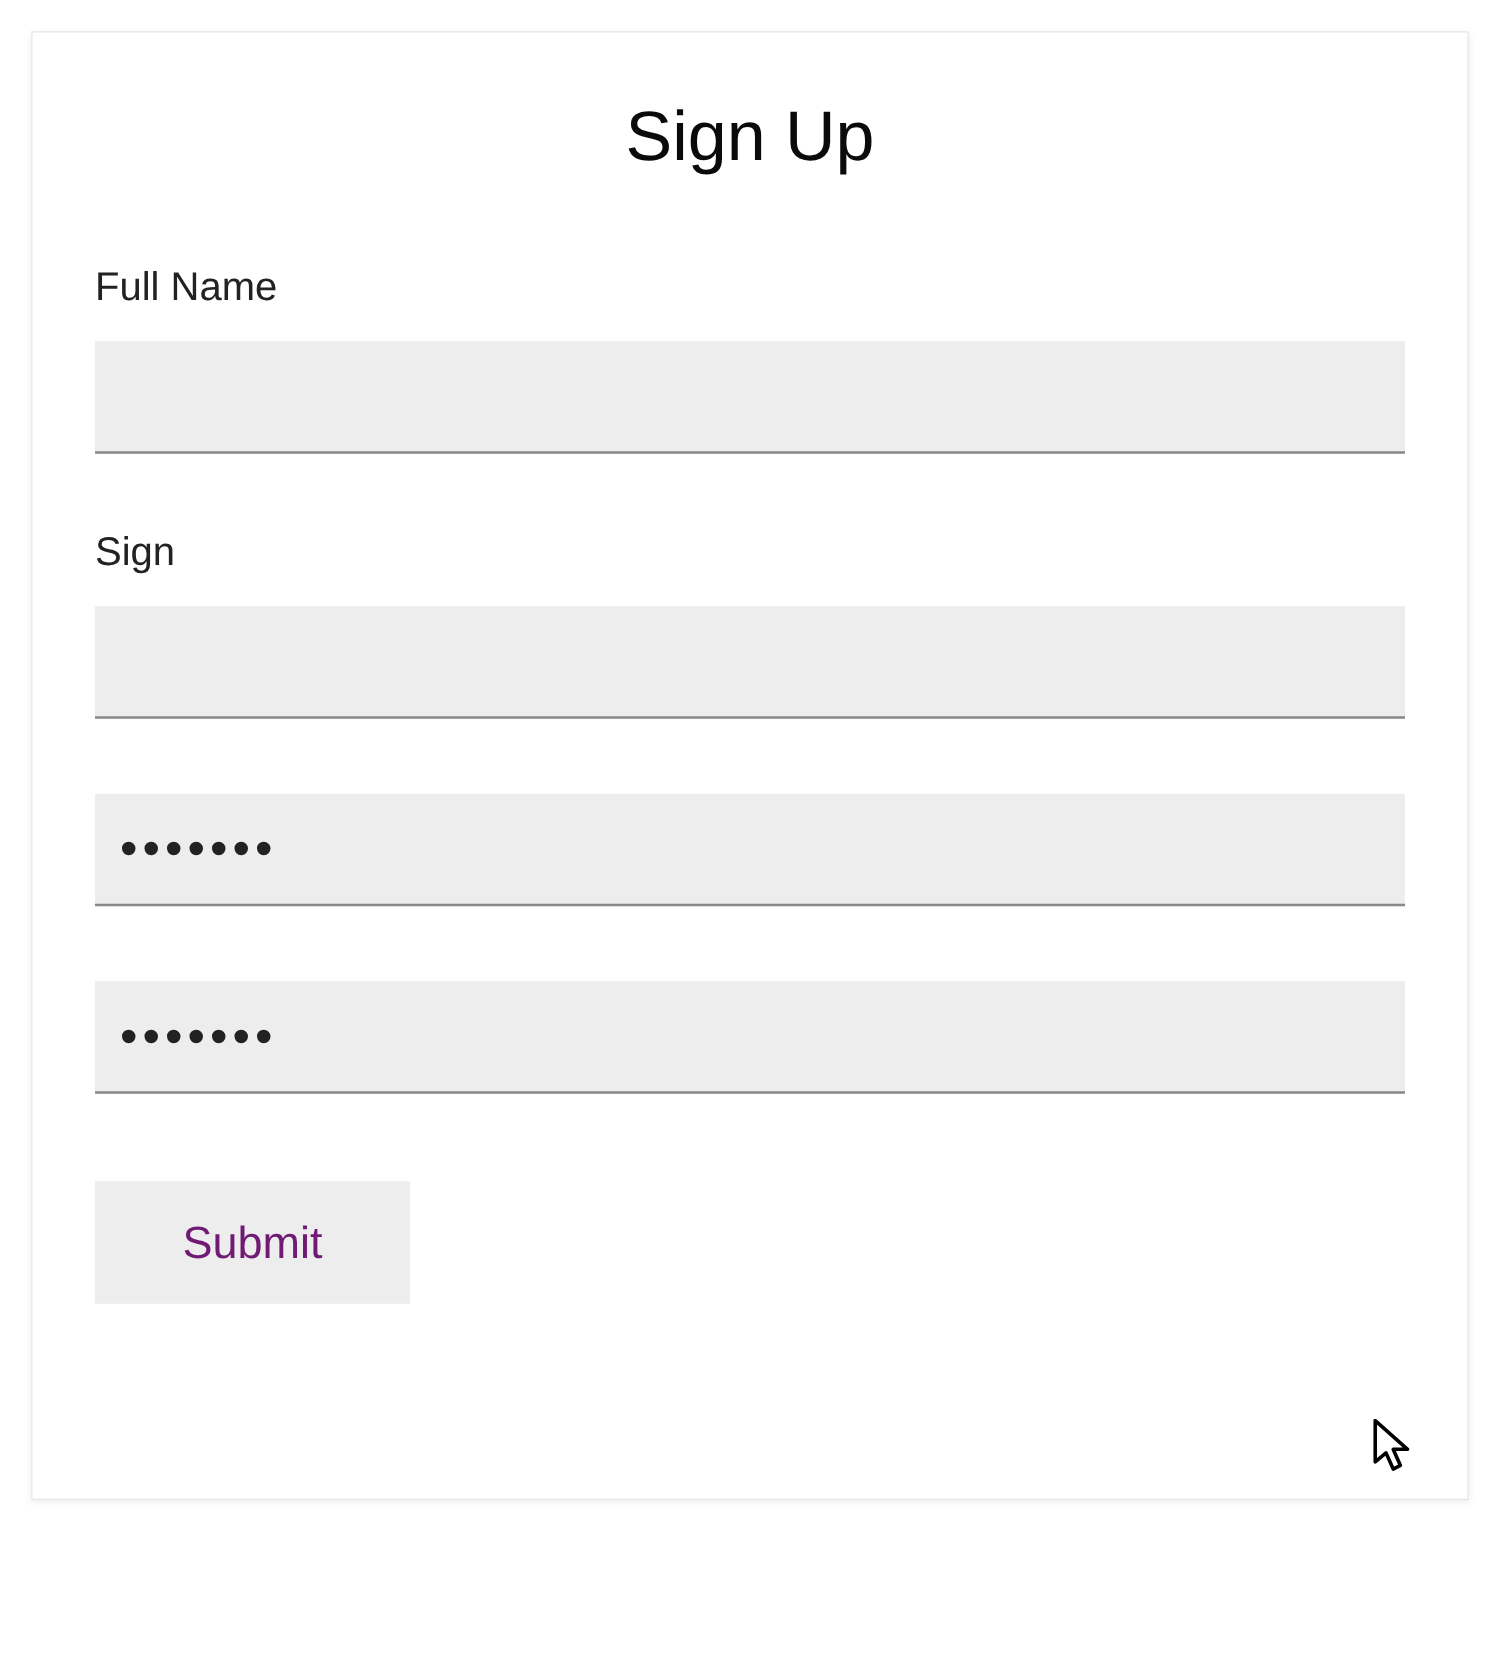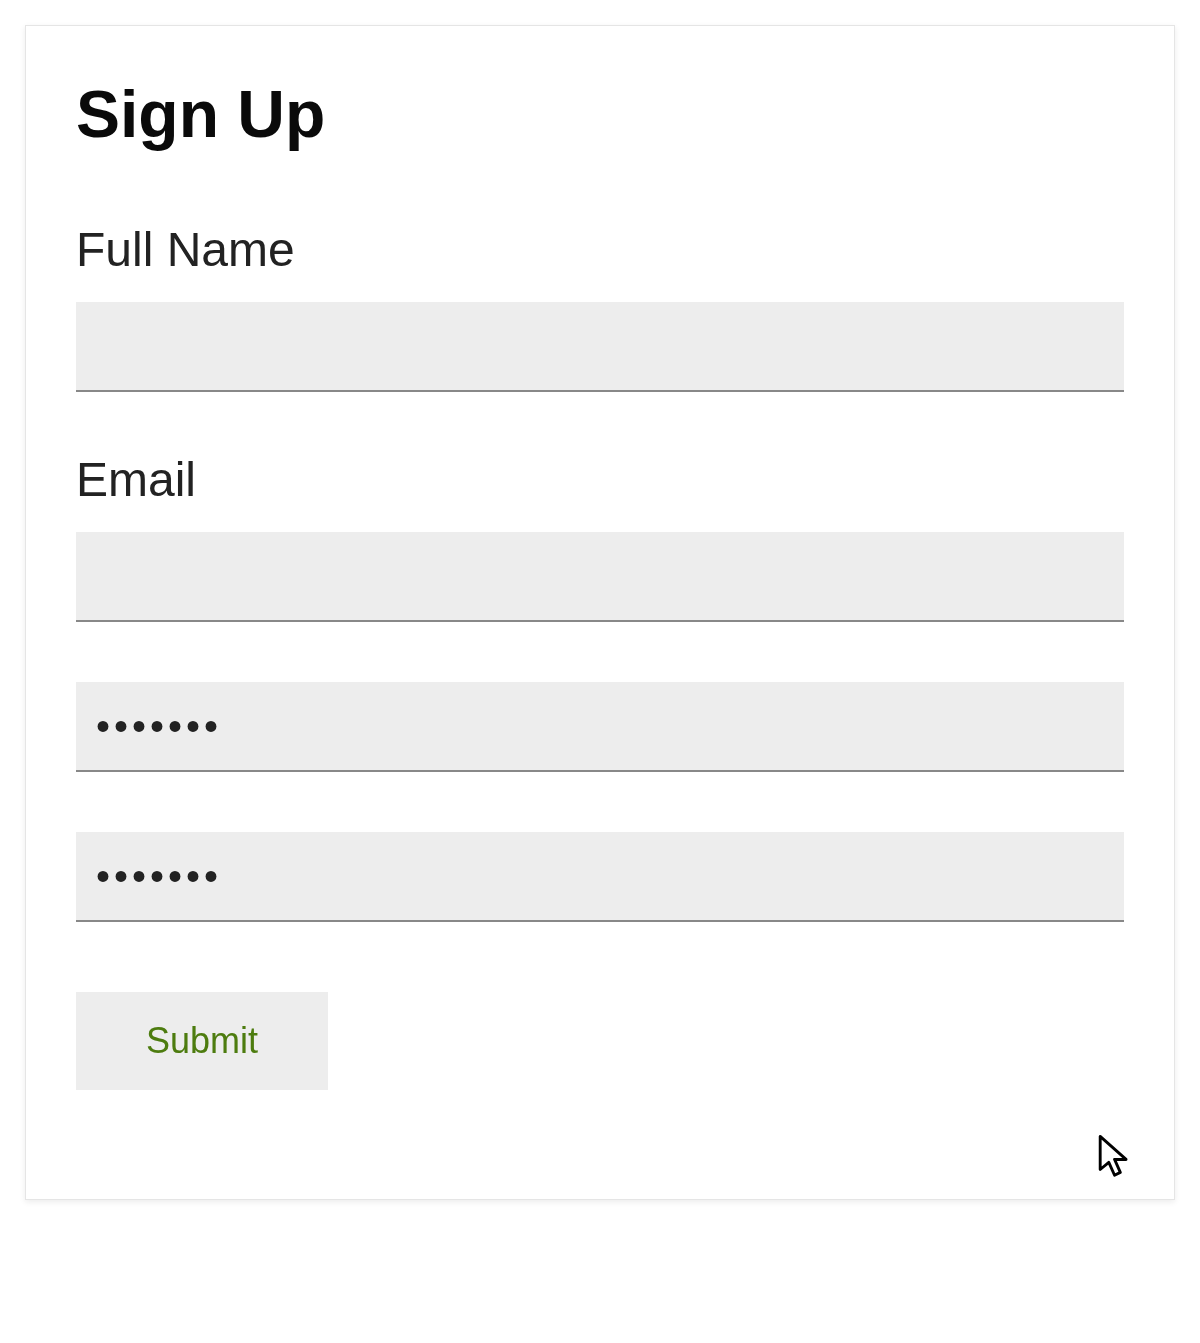--- a/index.html
+++ b/index.html
@@ -16,32 +16,32 @@
     }
     .card {
       background: #ffffff;
       border: 1px solid #e5e5e5;
       box-shadow: 0 2px 6px rgba(0,0,0,0.08);
       padding: 50px 50px 40px 50px;
       position: relative;
       height: 1175px;
     }
     .title {
-      font-size: 66px;
-      font-weight: 700;
+      font-size: 56px;
+      font-weight: 400;
       color: #0a0a0a;
-      text-align: left;
+      text-align: center;
       margin-bottom: 70px;
     }
     .form-group {
       margin-bottom: 60px;
     }
     .form-label {
       display: block;
-      font-size: 48px;
+      font-size: 32px;
       color: #222222;
       margin-bottom: 25px;
       font-weight: 400;
     }
     .form-input {
       width: 100%;
       height: 90px;
       background: #ededed;
       border: none;
       border-bottom: 2px solid #888888;
@@ -53,21 +53,21 @@
     }
     .form-input[type="password"] {
       font-size: 40px;
       letter-spacing: 4px;
     }
     .submit-btn {
       display: inline-block;
       background: #ededed;
       border: none;
       font-size: 36px;
-      color: #4d7c0f;
+      color: #701a75;
       padding: 28px 70px;
       margin-top: 10px;
       cursor: pointer;
       font-weight: 400;
     }
     .cursor {
       position: absolute;
       bottom: 18px;
       right: 40px;
       width: 36px;
@@ -80,21 +80,21 @@
 
 <div class="card">
   <h1 class="title">Sign Up</h1>
 
   <div class="form-group">
     <label class="form-label">Full Name</label>
     <input type="text" class="form-input" value="" style="">
   </div>
 
   <div class="form-group">
-    <label class="form-label">Email</label>
+    <label class="form-label">Sign</label>
     <input type="text" class="form-input" value="" style="">
   </div>
 
   <div class="form-group">
     <input type="password" class="form-input" value="•••••••" style="">
   </div>
 
   <div class="form-group">
     <input type="password" class="form-input" value="•••••••" style="">
   </div>

